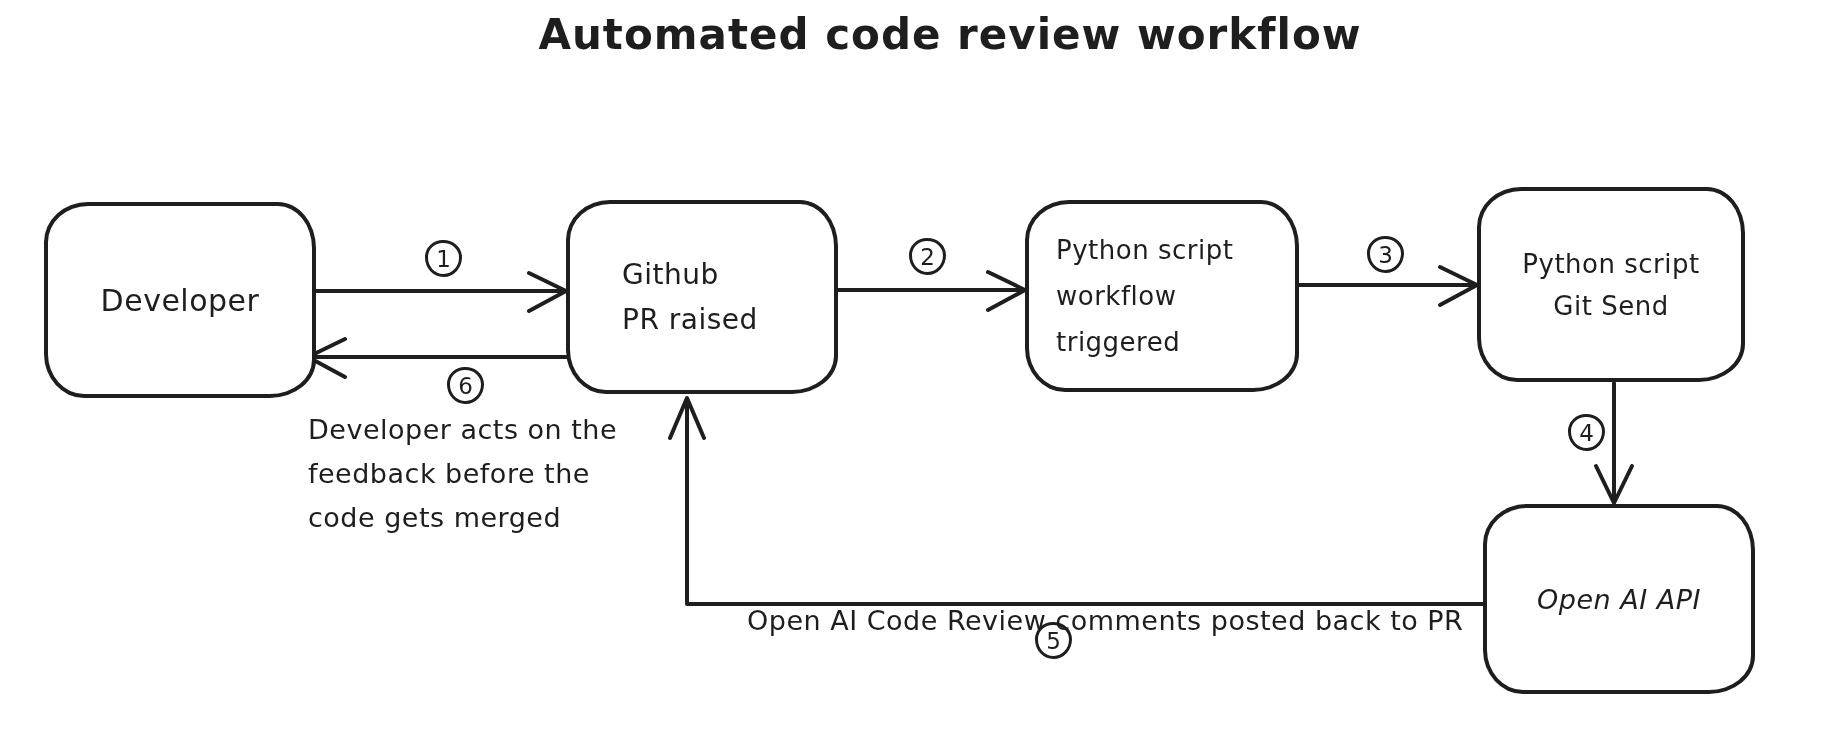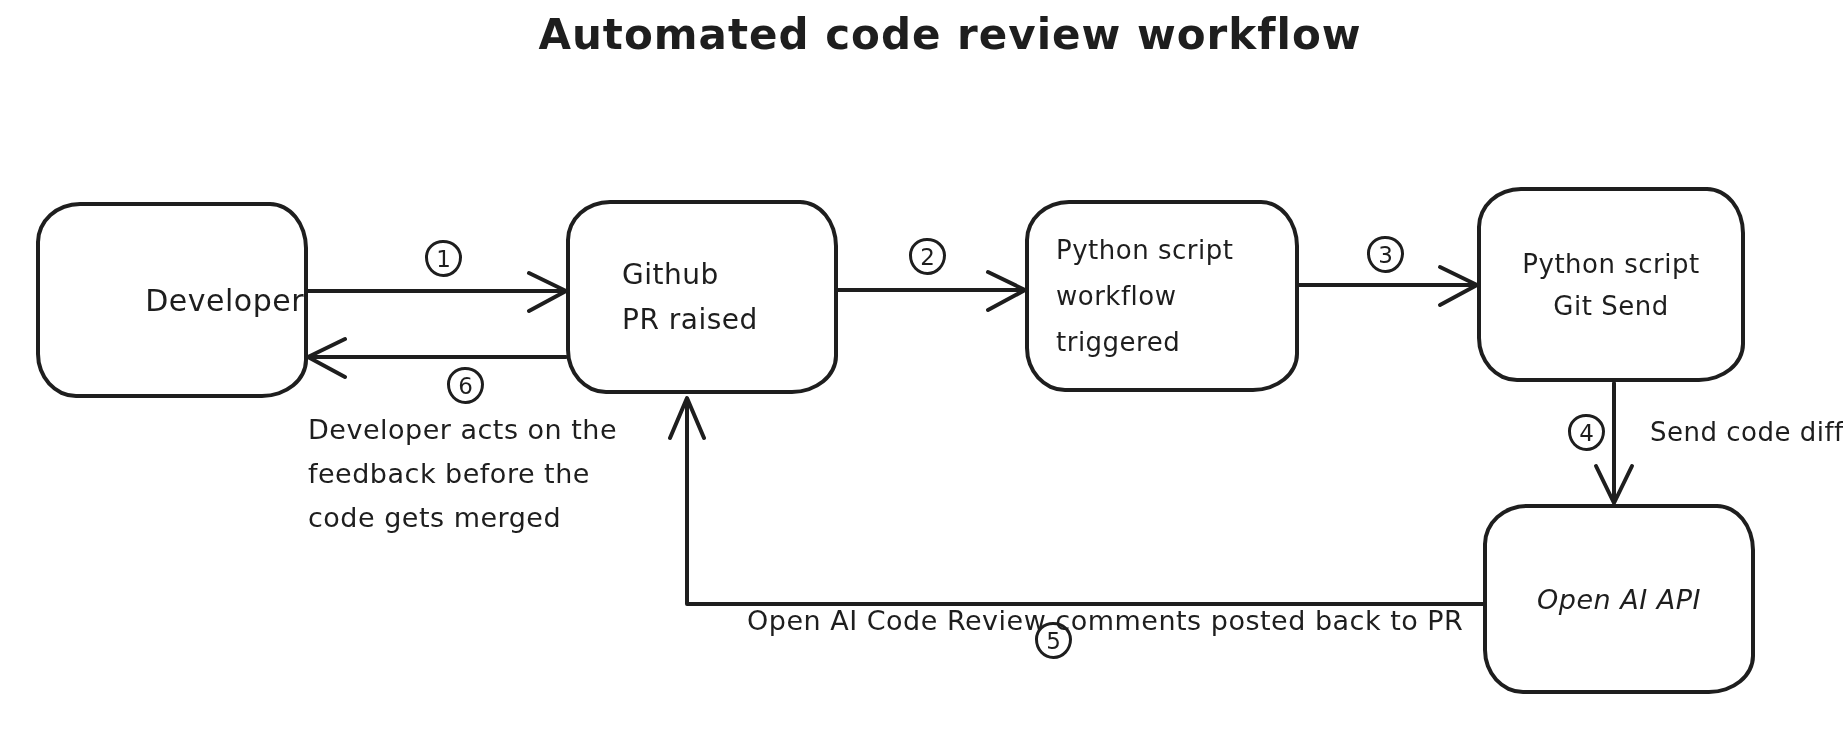--- a/index.html
+++ b/index.html
@@ -47,21 +47,21 @@
     background: #ffffff;
     border: 4px solid #1e1e1e;
     border-radius: 44px 38px 46px 40px / 40px 46px 38px 44px;
     display: flex;
     flex-direction: column;
     justify-content: center;
     letter-spacing: 0.5px;
   }
   .node .line { display: block; }
 
-  #node-developer   { left: 36px;   top: 202px; width: 272px; height: 196px; align-items: flex-end; font-size: 30px; }
+  #node-developer   { left: 44px;   top: 202px; width: 272px; height: 196px; align-items: center; font-size: 30px; }
   #node-github      { left: 566px;  top: 200px; width: 272px; height: 194px; padding-left: 52px; font-size: 28px; line-height: 45px; }
   #node-py-workflow { left: 1025px; top: 200px; width: 274px; height: 192px; padding-left: 27px; font-size: 26px; line-height: 46px; }
   #node-py-gitdiff  { left: 1477px; top: 187px; width: 268px; height: 195px; align-items: center; font-size: 26px; line-height: 42px; }
   #node-openai      { left: 1483px; top: 504px; width: 272px; height: 190px; align-items: center; font-size: 27px; font-style: italic; }
 
   .badge {
     position: absolute;
     box-sizing: border-box;
     width: 37px;
     height: 37px;
@@ -134,21 +134,20 @@
     <span class="line">Open AI API</span>
   </div>
 
   <div class="badge" id="badge-1">1</div>
   <div class="badge" id="badge-2">2</div>
   <div class="badge" id="badge-3">3</div>
   <div class="badge" id="badge-4">4</div>
   <div class="badge" id="badge-5">5</div>
   <div class="badge" id="badge-6">6</div>
 
-  <div class="edge-label" id="label-send-code-diff">Send code diff</div>
 
   <div class="edge-label" id="label-comments-posted">Open AI Code Review comments posted back to PR</div>
 
   <div class="edge-label" id="label-feedback">
     <span class="line">Developer acts on the</span>
     <span class="line">feedback before the</span>
     <span class="line">code gets merged</span>
   </div>
 
 </div>

